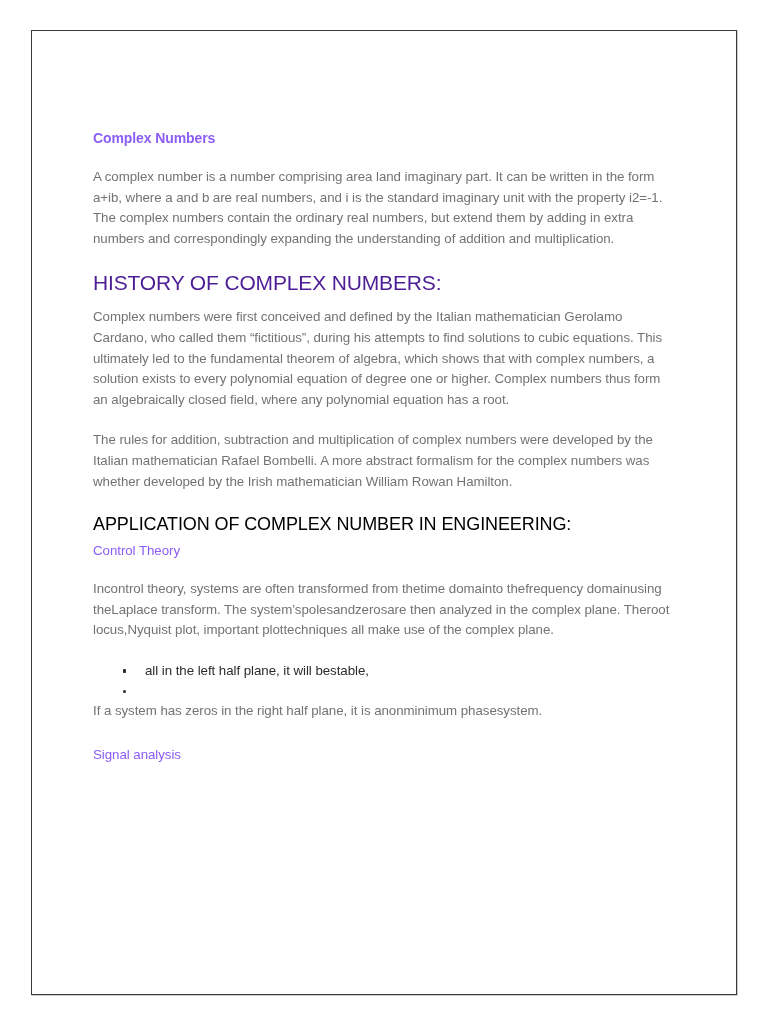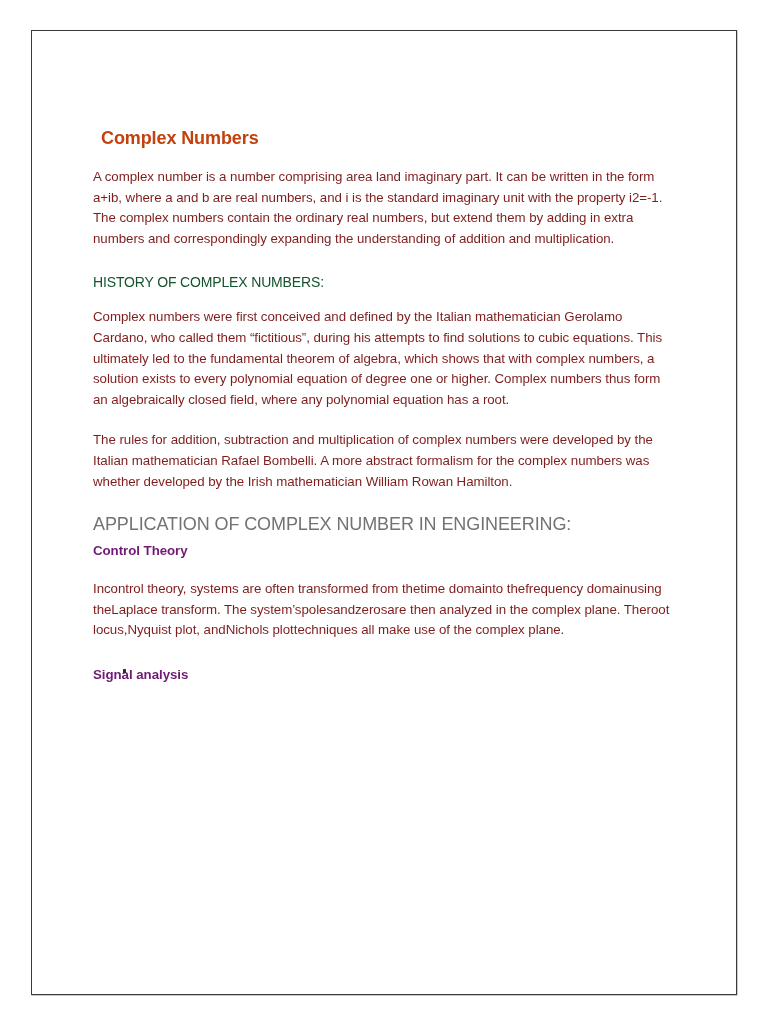--- a/index.html
+++ b/index.html
@@ -28,59 +28,59 @@
   }
 
   .page-content {
     position: absolute;
     left: 61px;
     top: 98px;
     width: 585px;
   }
 
   .doc-title {
-    font-size: 18px;
+    font-size: 14px;
     font-weight: bold;
-    color: #c2410c;
+    color: #8b5cf6;
     letter-spacing: -0.1px;
-    margin: 0 0 20px 8px;
+    margin: 0 0 20px 0;
     line-height: 18px;
   }
 
   .body-par {
     font-size: 13.3px;
     line-height: 20.6px;
-    color: #7f1d1d;
+    color: #737373;
     margin: 0 0 20px 0;
     text-align: left;
     letter-spacing: -0.05px;
   }
 
   .section-head-1 {
-    font-size: 14px;
+    font-size: 21px;
     font-weight: 400;
-    color: #14532d;
+    color: #4c1d95;
     line-height: 27px;
     margin: 0 0 11px 0;
     letter-spacing: -0.15px;
   }
 
   .section-head-2 {
     font-size: 18px;
     font-weight: 400;
-    color: #737373;
+    color: #000000;
     line-height: 24px;
     margin: 0 0 6px 0;
     letter-spacing: -0.1px;
   }
 
   .sub-head {
     font-size: 13.3px;
-    font-weight: bold;
-    color: #701a75;
+    font-weight: normal;
+    color: #8b5cf6;
     line-height: 18px;
     margin: 0 0 19px 0;
     letter-spacing: -0.05px;
   }
 
   .sub-head.trailing {
     margin-bottom: 8px;
   }
 
   .bullet-list {
@@ -123,34 +123,36 @@
     <h2 class="section-head-1">HISTORY OF COMPLEX NUMBERS:</h2>
 
     <p class="body-par">Complex numbers were first conceived and defined by the Italian mathematician Gerolamo Cardano, who called them “fictitious”, during his attempts to find solutions to cubic equations. This ultimately led to the fundamental theorem of algebra, which shows that with complex numbers, a solution exists to every polynomial equation of degree one or higher. Complex numbers thus form an algebraically closed field, where any polynomial equation has a root.</p>
 
     <p class="body-par">The rules for addition, subtraction and multiplication of complex numbers were developed by the Italian mathematician Rafael Bombelli. A more abstract formalism for the complex numbers was whether developed by the Irish mathematician William Rowan Hamilton.</p>
 
     <h2 class="section-head-2">APPLICATION OF COMPLEX NUMBER IN ENGINEERING:</h2>
 
     <h3 class="sub-head">Control Theory</h3>
 
-    <p class="body-par">Incontrol theory, systems are often transformed from thetime domainto thefrequency domainusing theLaplace transform. The system’spolesandzerosare then analyzed in the complex plane. Theroot locus,Nyquist plot, andNichols plottechniques all make use of the complex plane.</p>
+    <p class="body-par">Incontrol theory, systems are often transformed from thetime domainto thefrequency domainusing theLaplace transform. The system’spolesandzerosare then analyzed in the complex plane. Theroot locus,Nyquist plot, important plottechniques all make use of the complex plane.</p>
 
 
     <ul class="bullet-list">
       <li>
         <span class="bullet-dot"></span>
       </li>
       <li>
         <span class="bullet-dot"></span>
+        <span>all in the left half plane, it will bestable,</span>
       </li>
       <li>
         <span class="bullet-dot"></span>
       </li>
     </ul>
 
+    <p class="body-par">If a system has zeros in the right half plane, it is anonminimum phasesystem.</p>
 
     <div class="spacer-sm"></div>
 
     <h3 class="sub-head trailing">Signal analysis</h3>
 
   </div>
 </div>
 
 </body></html>

